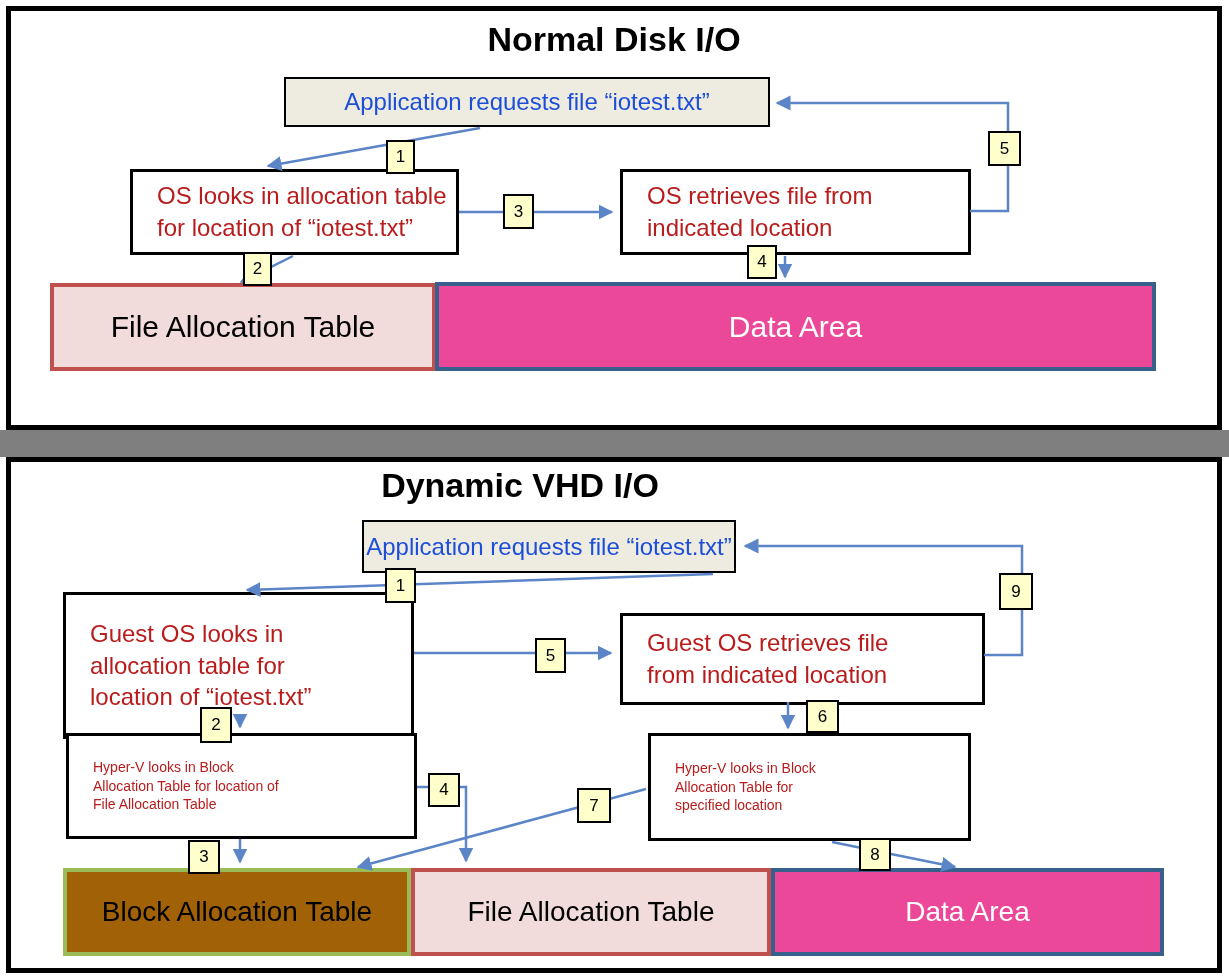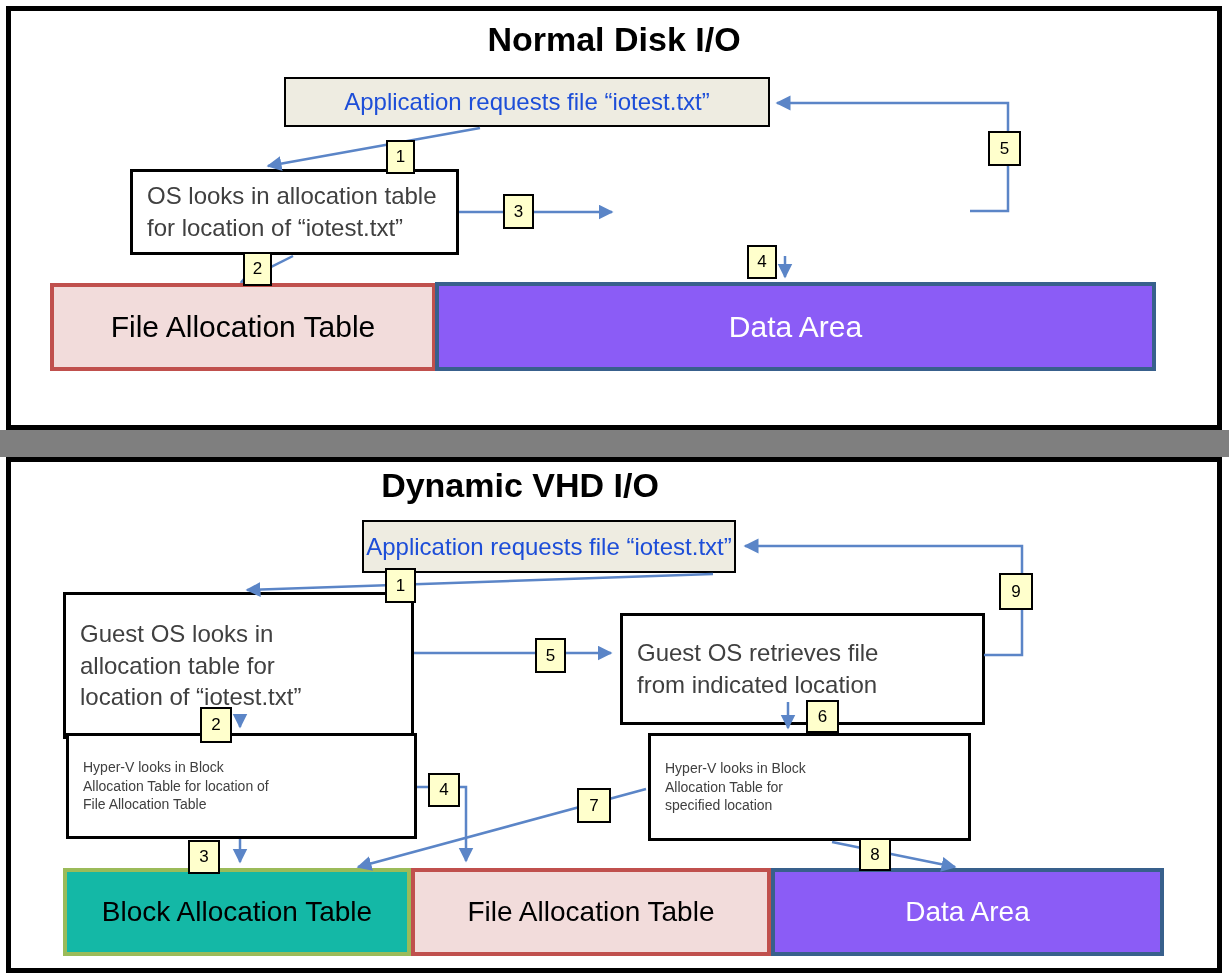--- a/index.html
+++ b/index.html
@@ -8,34 +8,34 @@
     font-family:"Liberation Sans", sans-serif;background:#ffffff;
   }
   .panel{position:absolute;border:5px solid #000;background:#fff;box-sizing:border-box;}
   .separator{position:absolute;left:0;width:1229px;background:#7f7f7f;}
   .ptitle{
     position:absolute;text-align:center;font-size:34px;font-weight:bold;color:#000;
     letter-spacing:0px;
   }
   .dbox{
     position:absolute;box-sizing:border-box;background:#fff;border:3px solid #000;
-    display:flex;align-items:center;font-size:24px;color:#404040;line-height:1.32;
-    white-space:pre-line;padding-left:14px;z-index:2;
+    display:flex;align-items:center;font-size:24px;color:#b91c1c;line-height:1.32;
+    white-space:pre-line;padding-left:24px;z-index:2;
   }
   .appbox{
     position:absolute;box-sizing:border-box;background:#eeece1;border:2px solid #000;
     display:flex;align-items:center;justify-content:center;font-size:24px;color:#1d4ed8;z-index:2;
   }
   .bar{
     position:absolute;box-sizing:border-box;display:flex;align-items:center;justify-content:center;
     font-size:30px;color:#000;z-index:1;
   }
   .bar.pink{background:#f2dcdb;border:4px solid #c0504d;}
-  .bar.green{background:#14b8a6;border:4px solid #9bbb59;}
-  .bar.blue{background:#8b5cf6;border:4px solid #38608c;color:#ffffff;}
+  .bar.green{background:#a16207;border:4px solid #9bbb59;}
+  .bar.blue{background:#ec4899;border:4px solid #38608c;color:#ffffff;}
   .badge{
     position:absolute;box-sizing:border-box;background:#ffffcc;border:2px solid #000;
     display:flex;align-items:center;justify-content:center;font-size:17px;color:#000;z-index:4;
   }
   .small{font-size:14px;}
   svg.overlay{position:absolute;left:0;top:0;z-index:3;pointer-events:none;}
 </style>
 </head>
 <body>
 
@@ -43,34 +43,36 @@
 
   <div class="panel" style="left:6px;top:6px;width:1216px;height:424px;"></div>
   <div class="separator" style="top:430px;height:27px;"></div>
   <div class="panel" style="left:6px;top:457px;width:1216px;height:516px;"></div>
 
   <div class="ptitle" style="left:6px;top:20px;width:1216px;">Normal Disk I/O</div>
 
   <div class="appbox" style="left:284px;top:77px;width:486px;height:50px;">Application requests file “iotest.txt”</div>
   <div class="dbox" style="left:130px;top:169px;width:329px;height:86px;">OS looks in allocation table
 for location of “iotest.txt”</div>
+  <div class="dbox" style="left:620px;top:169px;width:351px;height:86px;">OS retrieves file from
+indicated location</div>
 
   <div class="bar pink" style="left:50px;top:283px;width:386px;height:88px;">File Allocation Table</div>
   <div class="bar blue" style="left:435px;top:282px;width:721px;height:89px;">Data Area</div>
 
   <div class="ptitle" style="left:6px;top:466px;width:1028px;">Dynamic VHD I/O</div>
 
   <div class="appbox" style="left:362px;top:520px;width:374px;height:53px;">Application requests file “iotest.txt”</div>
   <div class="dbox" style="left:63px;top:592px;width:351px;height:147px;">Guest OS looks in
 allocation table for
 location of “iotest.txt”</div>
   <div class="dbox small" style="left:66px;top:733px;width:351px;height:106px;">Hyper-V looks in Block
 Allocation Table for location of
 File Allocation Table</div>
-  <div class="dbox" style="left:620px;top:613px;width:365px;height:112px;">Guest OS retrieves file
+  <div class="dbox" style="left:620px;top:613px;width:365px;height:92px;">Guest OS retrieves file
 from indicated location</div>
   <div class="dbox small" style="left:648px;top:733px;width:323px;height:108px;">Hyper-V looks in Block
 Allocation Table for
 specified location</div>
 
   <div class="bar green" style="left:63px;top:868px;width:348px;height:88px;font-size:28px;">Block Allocation Table</div>
   <div class="bar pink" style="left:411px;top:868px;width:360px;height:88px;font-size:28px;">File Allocation Table</div>
   <div class="bar blue" style="left:771px;top:868px;width:393px;height:88px;font-size:28px;">Data Area</div>
 
   <svg class="overlay" width="1229" height="980" viewBox="0 0 1229 980">

